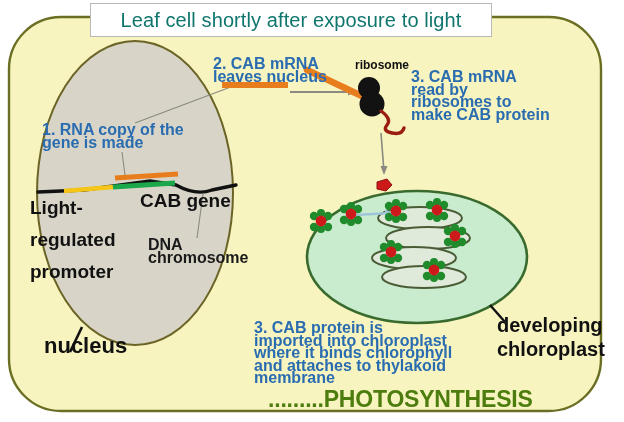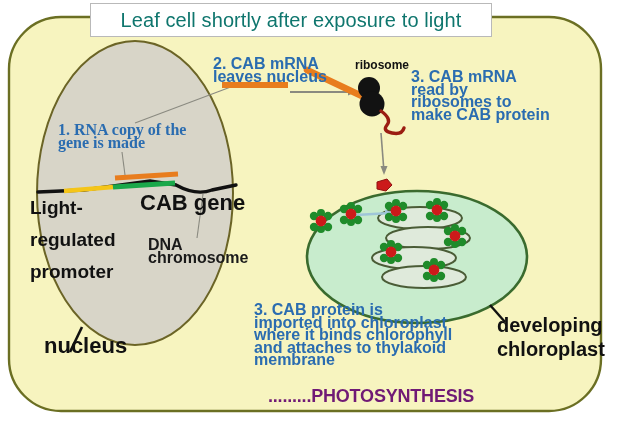--- a/index.html
+++ b/index.html
@@ -14,37 +14,37 @@
     position:absolute;left:90px;top:3px;width:400px;height:32px;
     background:#ffffff;border:1px solid #b9b9b9;
     display:flex;align-items:center;justify-content:center;
     font-size:20px;color:#0f766e;letter-spacing:.1px;
   }
 
   .blue{color:#2a6cb0;font-size:16px;line-height:12.6px;font-weight:bold;}
   .black-bold{color:#111111;font-weight:bold;}
   .small-dark{color:#1a1a1a;font-size:10px;line-height:12px;font-weight:bold;}
 
-  #lbl-step1{left:58px;top:124px;width:150px;font-family:Liberation Serif, serif;}
+  #lbl-step1{left:42px;top:124px;width:150px;}
   #lbl-step2{left:213px;top:58px;width:120px;}
   #lbl-step3{left:411px;top:71px;width:140px;}
-  #lbl-step4{left:254px;top:304px;width:200px;}
+  #lbl-step4{left:254px;top:322px;width:200px;}
 
   #lbl-promoter{
     left:30px;top:192px;width:115px;font-size:19px;line-height:32px;
   }
-  #lbl-cabgene{left:140px;top:190px;font-size:22px;}
+  #lbl-cabgene{left:140px;top:190px;font-size:19px;}
   #lbl-dnachrom{left:148px;top:238px;width:80px;font-size:16px;line-height:13px;}
   #lbl-nucleus{left:44px;top:333px;font-size:22px;}
   #lbl-ribosome{left:355px;top:58px;font-size:12px;}
   #lbl-chloroplast{
     left:497px;top:313px;width:135px;font-size:20px;line-height:24px;
   }
   #lbl-photo{
-    left:268px;top:386px;font-size:18px;font-weight:bold;color:#701a75;
+    left:268px;top:386px;font-size:23px;font-weight:bold;color:#4d7c0f;
     letter-spacing:-.2px;
   }
 </style>
 </head>
 <body>
 
 <div class="stage">
 
   <svg class="layer" viewBox="0 0 624 422">
 

